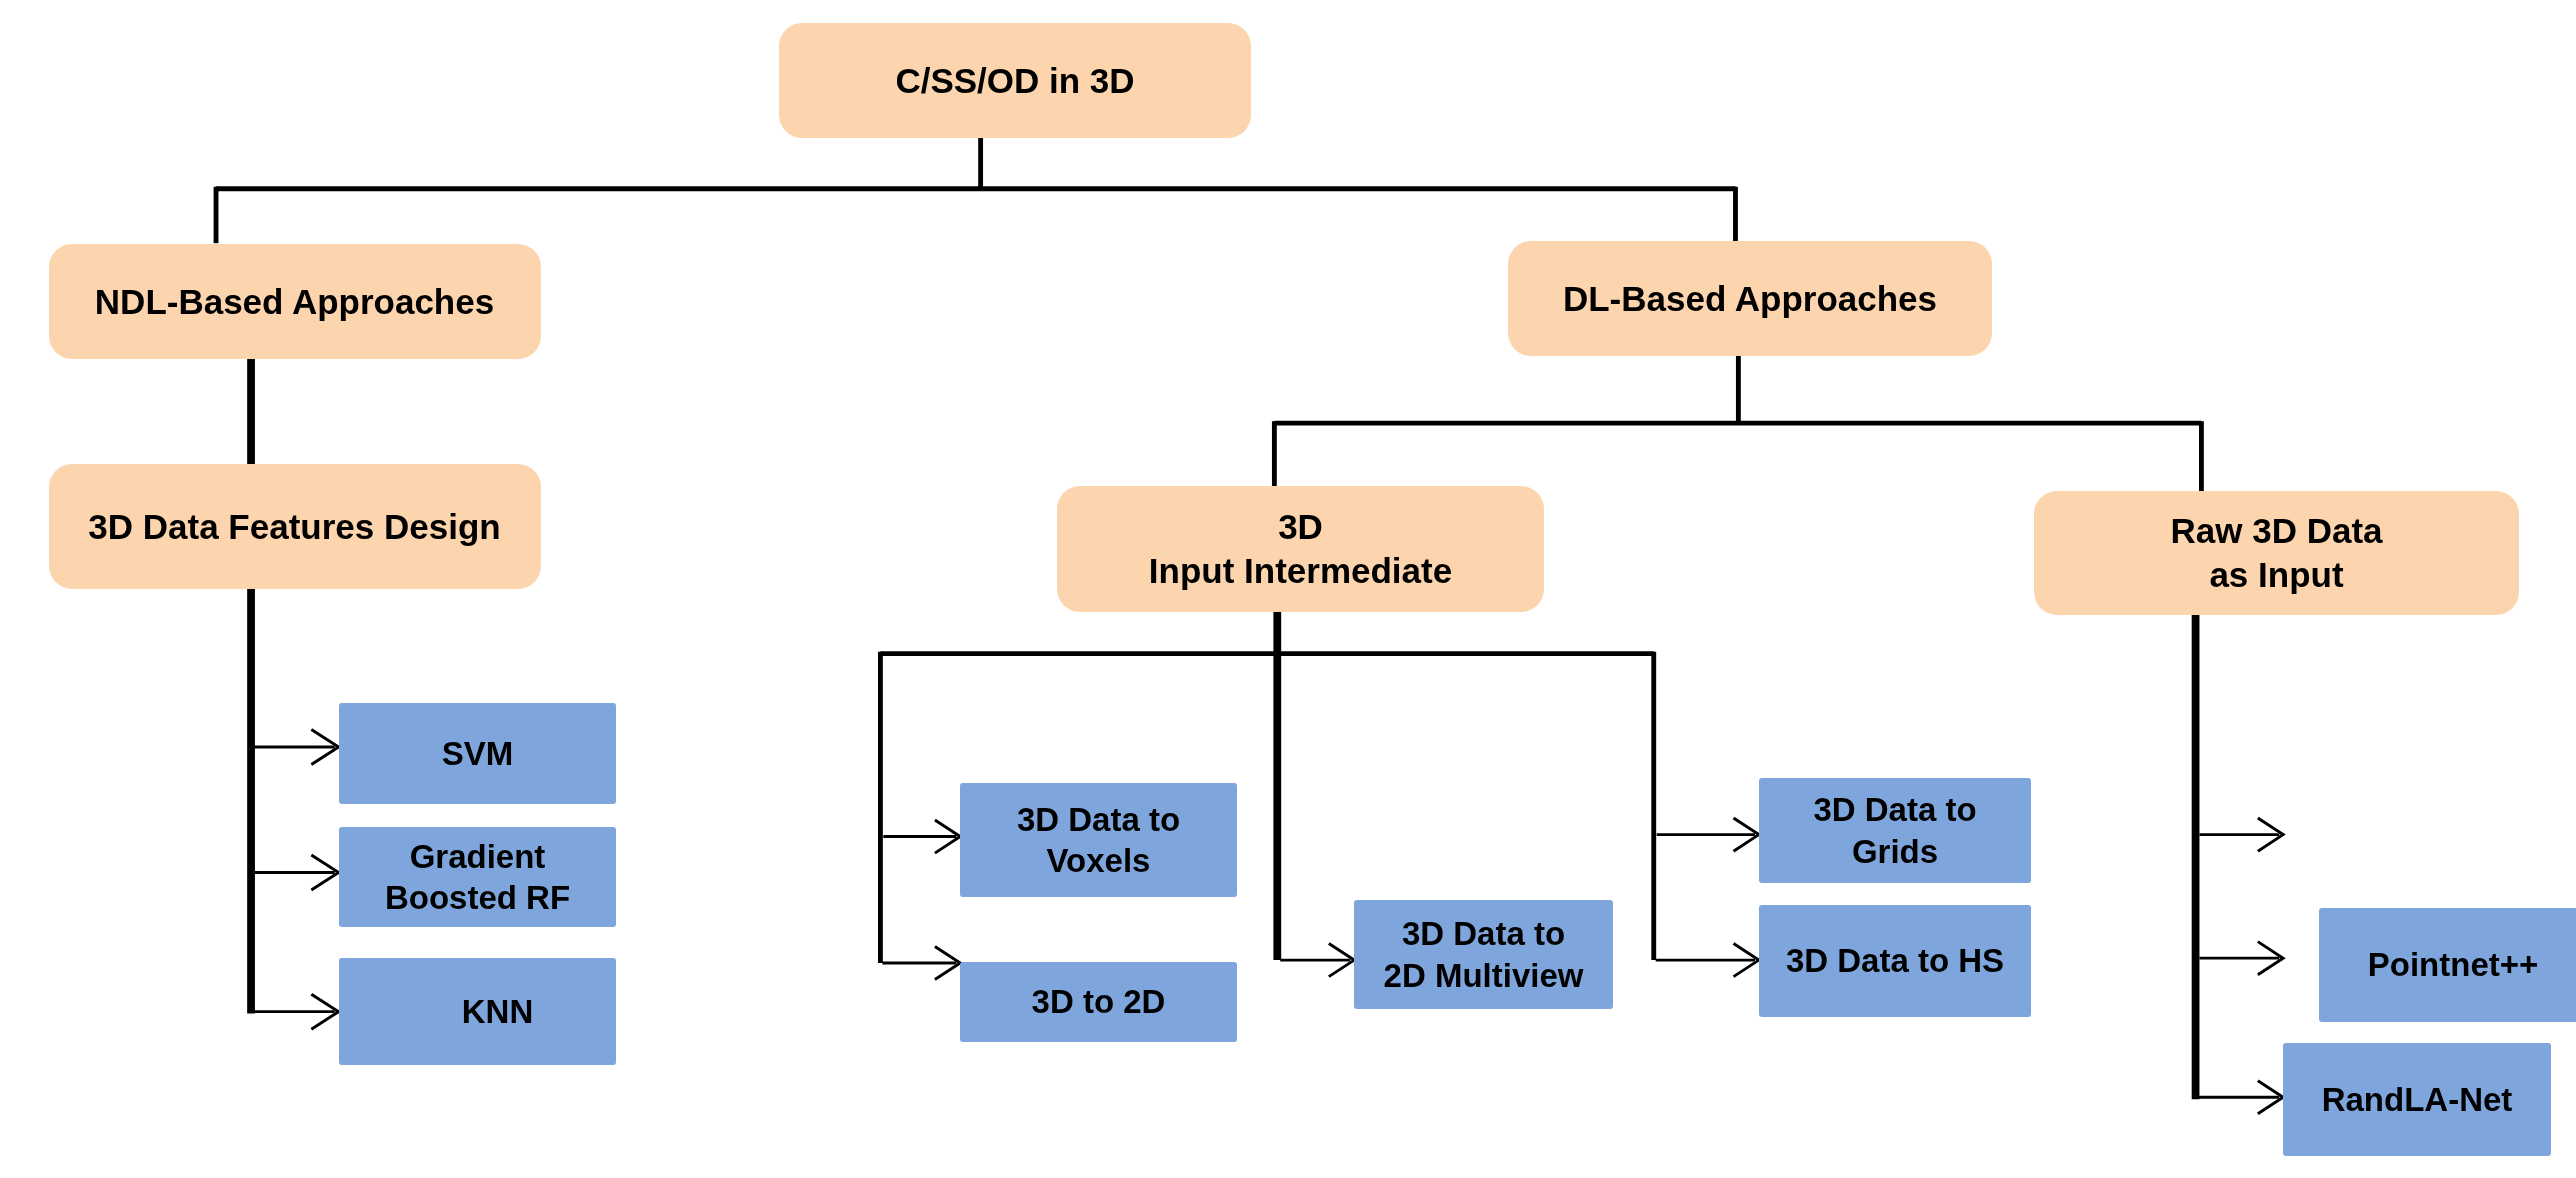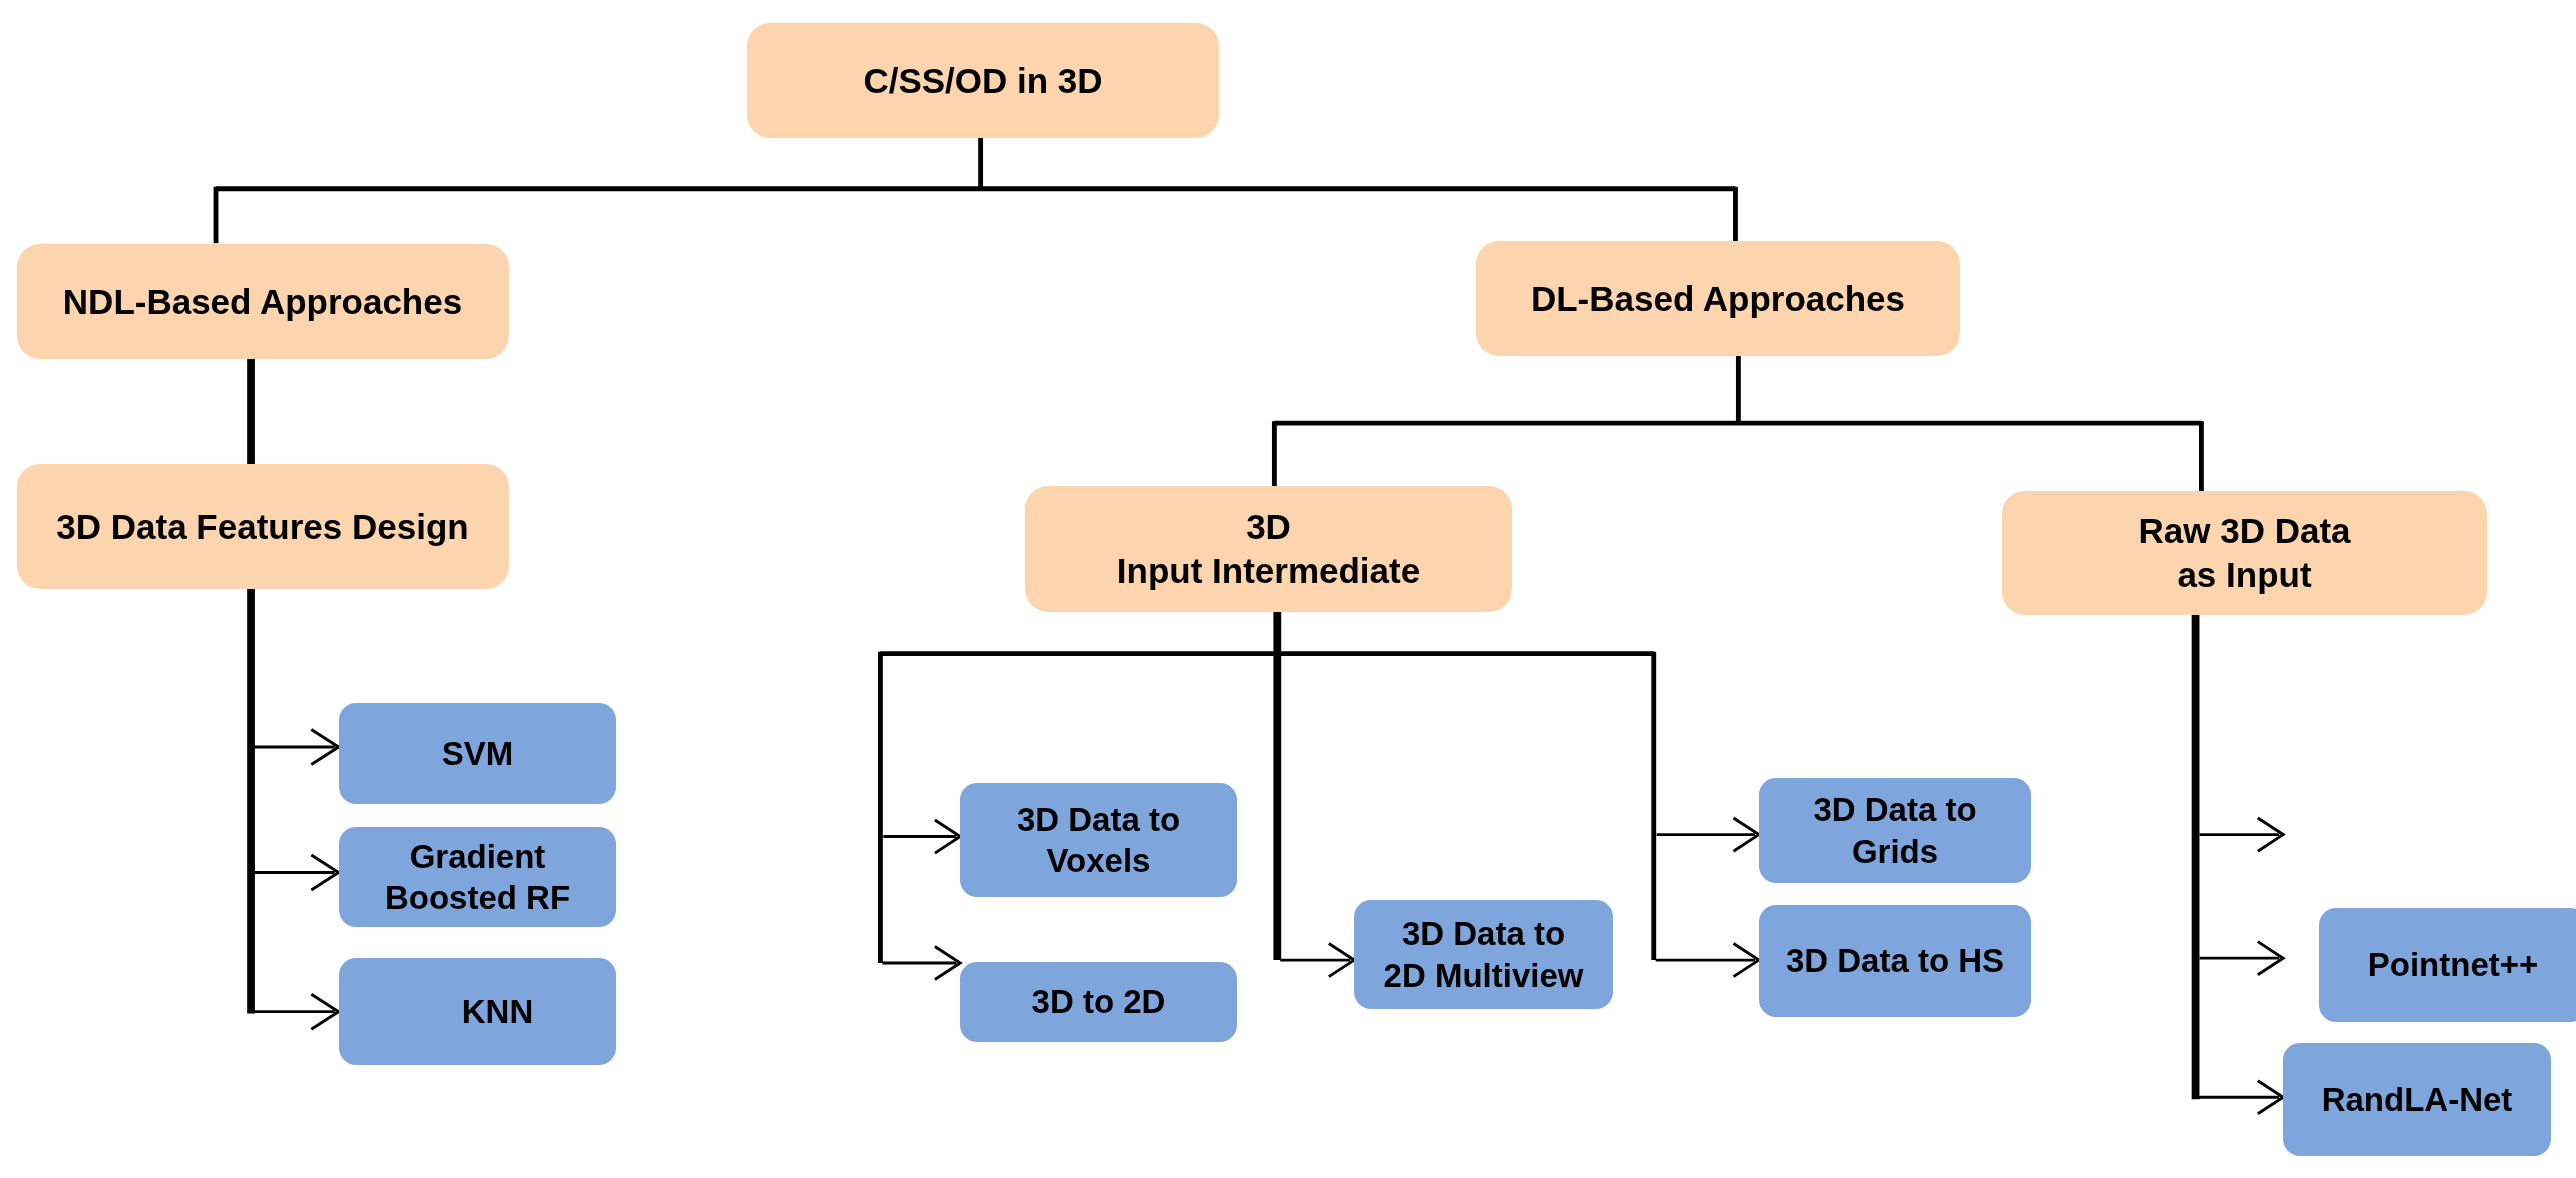--- a/index.html
+++ b/index.html
@@ -32,24 +32,25 @@
     font-weight: bold;
     color: #000000;
     white-space: pre-line;
     line-height: 1.25;
     box-sizing: border-box;
   }
   .cat {
     background: var(--color-category-fill, #FCD5AE);
     border-radius: 23px;
     font-size: 35px;
+    margin-left: 32px;
   }
   .leaf {
     background: var(--color-leaf-fill, #7EA6DC);
-    border-radius: 17px;
+    border-radius: 3px;
     font-size: 33px;
   }
   .line-med   { stroke: var(--color-line, #000); stroke-width: 5;  fill: none; }
   .line-thick { stroke: var(--color-line, #000); stroke-width: 8;  fill: none; }
   .line-thin  { stroke: var(--color-line, #000); stroke-width: 3;  fill: none; }
 </style>
 </head>
 <body>
 
 <div class="canvas">

